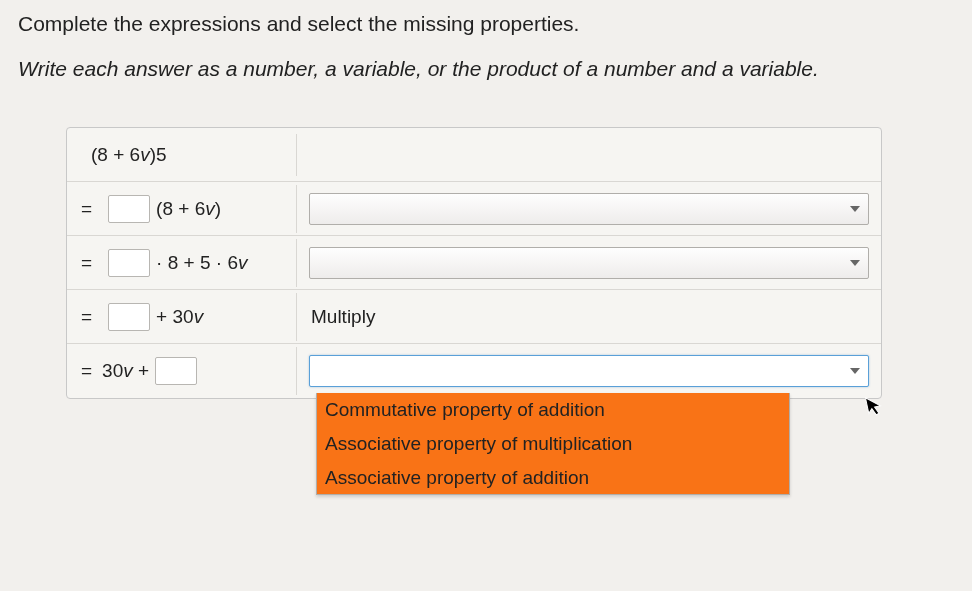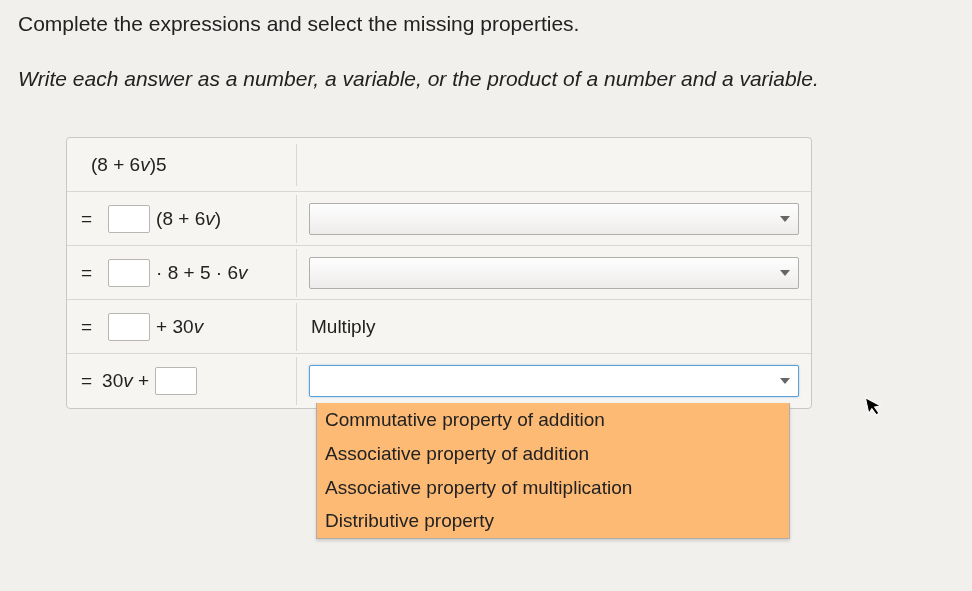--- a/index.html
+++ b/index.html
@@ -11,35 +11,35 @@
       font-family: -apple-system, BlinkMacSystemFont, "Segoe UI", Arial, sans-serif;
       background: #f2f0ed;
       padding: 12px 18px;
       font-size: 20px;
       color: #222;
       width: 972px;
       height: 591px;
       position: relative;
     }
     .instruction {
-      margin-bottom: 28px;
+      margin-bottom: 18px;
       font-size: 21px;
     }
     .sub-instruction {
       font-style: italic;
       margin-bottom: 44px;
       font-size: 21px;
       line-height: 1.4;
     }
     .work-area {
       margin-left: 48px;
       border: 1px solid #c8c8c8;
       border-radius: 4px;
       background: #f6f5f2;
-      width: 746px;
+      width: 816px;
     }
     .work-row {
       display: flex;
       align-items: center;
       border-bottom: 1px solid #d9d7d3;
       min-height: 54px;
     }
     .work-row:last-child {
       border-bottom: none;
     }
@@ -109,21 +109,21 @@
     .static-text {
       font-size: 19px;
       color: #222;
       padding-left: 2px;
     }
     .dropdown-list {
       position: absolute;
       left: 298px;
       top: 266px;
       width: 474px;
-      background: #fdba74;
+      background: #f97316;
       border: 1px solid #b0aeaa;
       border-top: none;
       box-shadow: 0 2px 3px rgba(0,0,0,0.15);
       z-index: 10;
     }
     .dropdown-option {
       padding: 4px 8px;
       font-size: 19px;
       color: #222;
       cursor: pointer;
@@ -213,23 +213,22 @@
           <span></span>
           <span class="dropdown-arrow"></span>
         </div>
       </div>
     </div>
 
   </div>
 
   <div class="dropdown-list">
     <div class="dropdown-option">Commutative property of addition</div>
+    <div class="dropdown-option">Associative property of multiplication</div>
     <div class="dropdown-option">Associative property of addition</div>
-    <div class="dropdown-option">Associative property of multiplication</div>
-    <div class="dropdown-option">Distributive property</div>
   </div>
 </div>
 
 <div class="cursor">
   <svg width="18" height="24" viewBox="0 0 18 24">
     <path d="M2 2 L2 18 L6 14 L9 21 L12 20 L9 13 L15 13 Z" fill="#000" stroke="#fff" stroke-width="1"></path>
   </svg>
 </div>
 
 </body></html>

